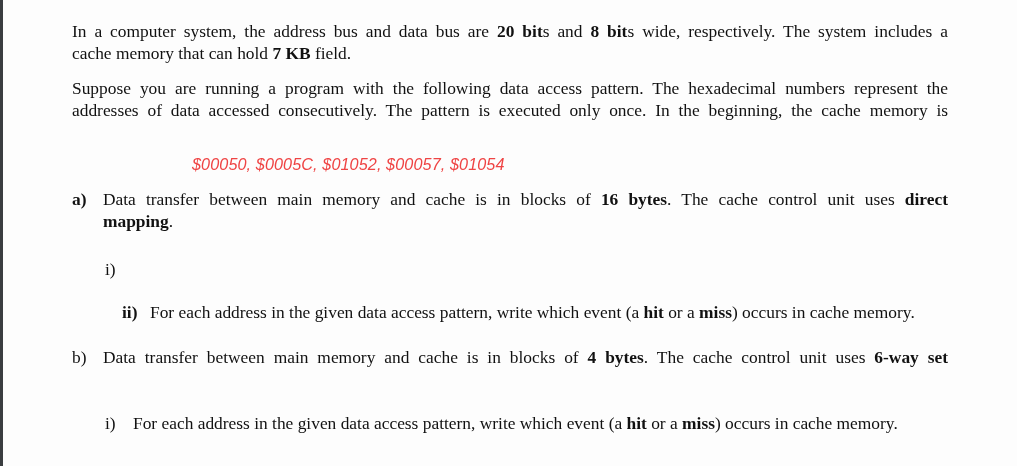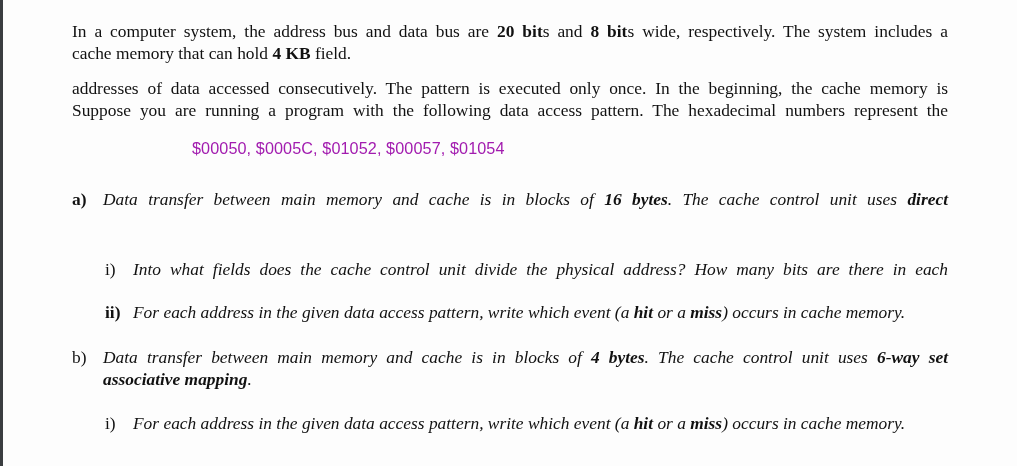--- a/index.html
+++ b/index.html
@@ -36,52 +36,52 @@
       font-size: 17.4px;
       line-height: 21.5px;
       text-align: justify;
     }
     .para b { font-weight: bold; }
     .p1 { top: 9px; margin-top: 12px; }
     .p2 { top: 78px; }
     .addresses {
       position: absolute;
       left: 120px;
-      top: 138px;
+      top: 154px;
       font-family: "Liberation Sans", sans-serif;
       font-size: 16.2px;
       line-height: 20px;
-      color: #a21caf;
+      color: #ef4444;
       letter-spacing: 0.1px;
+      font-style: italic;
     }
     .item {
       position: absolute;
       font-size: 17.4px;
       line-height: 21.5px;
       text-align: justify;
     }
     .marker {
       position: absolute;
       left: 0;
       top: 0;
     }
     .item-body {
       position: absolute;
       left: 0;
       top: 0;
-      font-style: italic;
     }
     .item-a { left: 0; top: 189px; width: 876px; height: 44px; }
     .item-a .marker { font-weight: bold; }
     .item-a .item-body { left: 31px; width: 845px; }
 
     .item-ai { left: 33px; top: 259px; width: 843px; height: 44px; }
     .item-ai .item-body { left: 28px; width: 815px; }
 
-    .item-aii { left: 33px; top: 302px; width: 843px; height: 22px; }
+    .item-aii { left: 50px; top: 302px; width: 843px; height: 22px; }
     .item-aii .marker { font-weight: bold; }
     .item-aii .item-body { left: 28px; width: 815px; }
 
     .item-b { left: 0; top: 347px; width: 876px; height: 44px; }
     .item-b .item-body { left: 31px; width: 845px; }
 
     .item-bi { left: 33px; top: 413px; width: 843px; height: 22px; }
     .item-bi .item-body { left: 28px; width: 815px; }
 
     .justify-line {
@@ -97,56 +97,55 @@
   </style>
 </head>
 <body>
 
 <div class="left-bar"></div>
 
 <div class="page">
 
   <div class="para p1">
     <span class="justify-line"><span>In a computer system, the address bus and data bus are </span><b>20 bit</b><span>s and </span><b>8 bit</b><span>s wide, respectively. The system includes a</span></span>
-    <span class="last-line"><span>cache memory that can hold </span><b>4 KB</b><span> field.</span></span>
+    <span class="last-line"><span>cache memory that can hold </span><b>7 KB</b><span> field.</span></span>
   </div>
 
   <div class="para p2">
+    <span class="justify-line">Suppose you are running a program with the following data access pattern. The hexadecimal numbers represent the</span>
     <span class="justify-line">addresses of data accessed consecutively. The pattern is executed only once. In the beginning, the cache memory is</span>
-    <span class="justify-line">Suppose you are running a program with the following data access pattern. The hexadecimal numbers represent the</span>
   </div>
 
   <div class="addresses">$00050, $0005C, $01052, $00057, $01054</div>
 
   <div class="item item-a">
     <span class="marker">a)</span>
     <div class="item-body">
       <span class="justify-line"><span>Data transfer between main memory and cache is in blocks of </span><b>16 bytes</b><span>. The cache control unit uses </span><b>direct</b></span>
+      <span class="last-line"><b>mapping</b><span>.</span></span>
     </div>
   </div>
 
   <div class="item item-ai">
     <span class="marker">i)</span>
     <div class="item-body">
-      <span class="justify-line">Into what fields does the cache control unit divide the physical address? How many bits are there in each</span>
     </div>
   </div>
 
   <div class="item item-aii">
     <span class="marker">ii)</span>
     <div class="item-body">
       <span class="last-line"><span>For each address in the given data access pattern, write which event (a </span><b>hit</b><span> or a </span><b>miss</b><span>) occurs in cache memory.</span></span>
     </div>
   </div>
 
   <div class="item item-b">
     <span class="marker">b)</span>
     <div class="item-body">
       <span class="justify-line"><span>Data transfer between main memory and cache is in blocks of </span><b>4 bytes</b><span>. The cache control unit uses </span><b>6-way set</b></span>
-      <span class="last-line"><b>associative mapping</b><span>.</span></span>
     </div>
   </div>
 
   <div class="item item-bi">
     <span class="marker">i)</span>
     <div class="item-body">
       <span class="last-line"><span>For each address in the given data access pattern, write which event (a </span><b>hit</b><span> or a </span><b>miss</b><span>) occurs in cache memory.</span></span>
     </div>
   </div>
 

